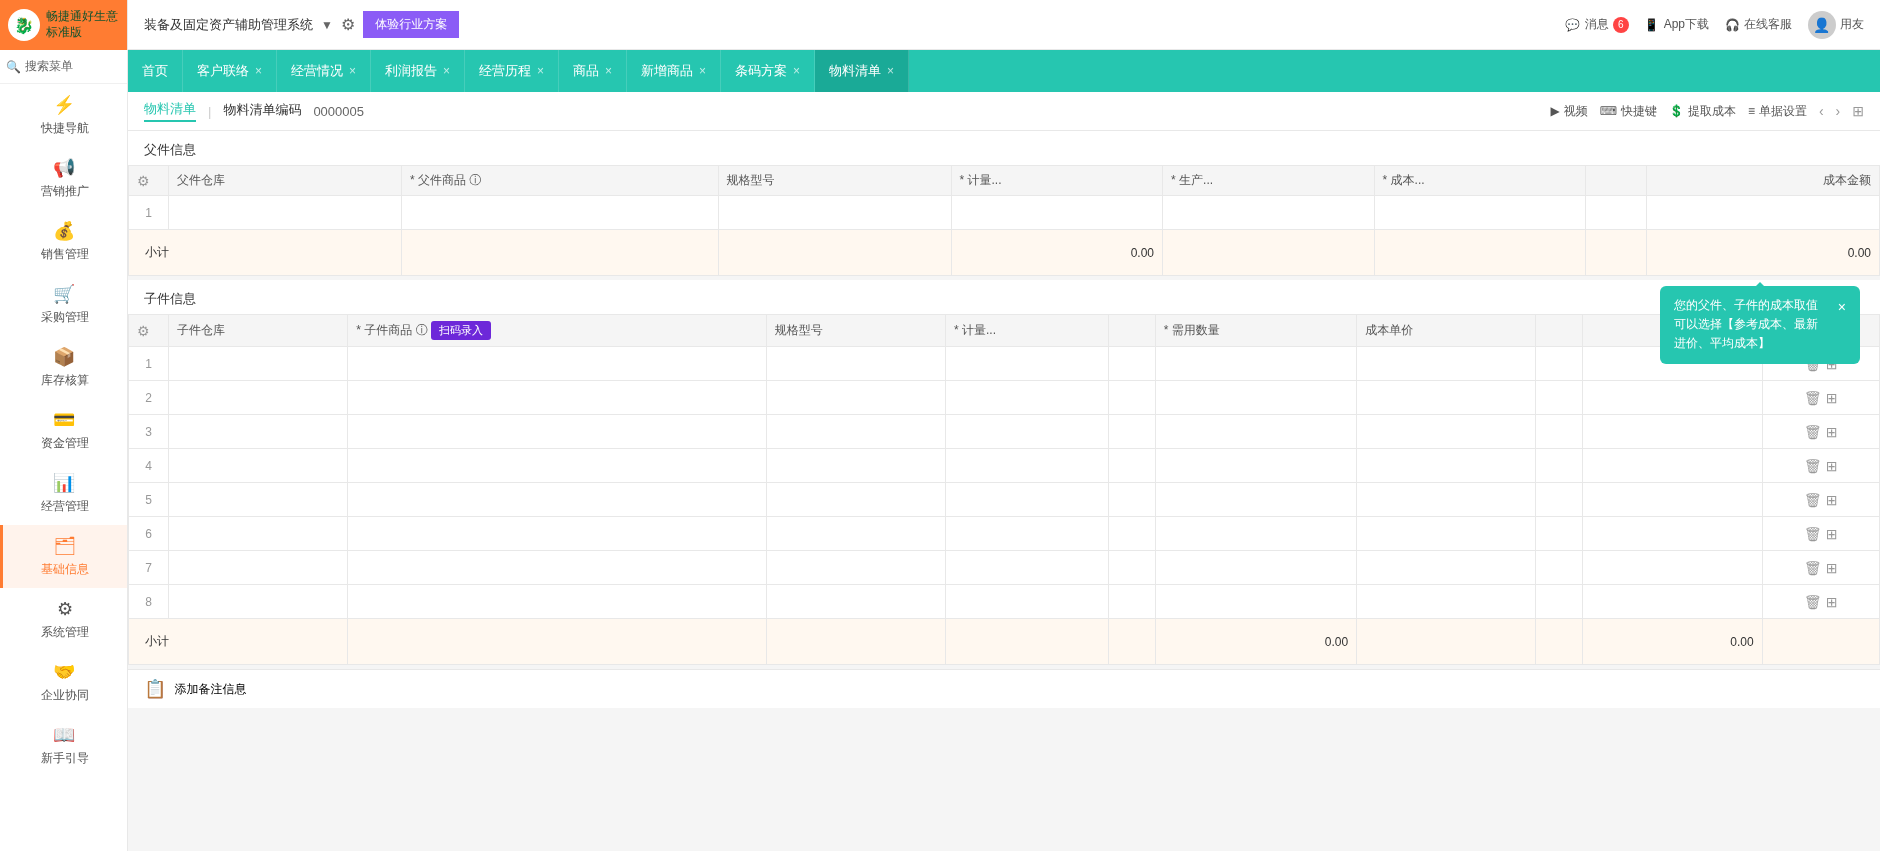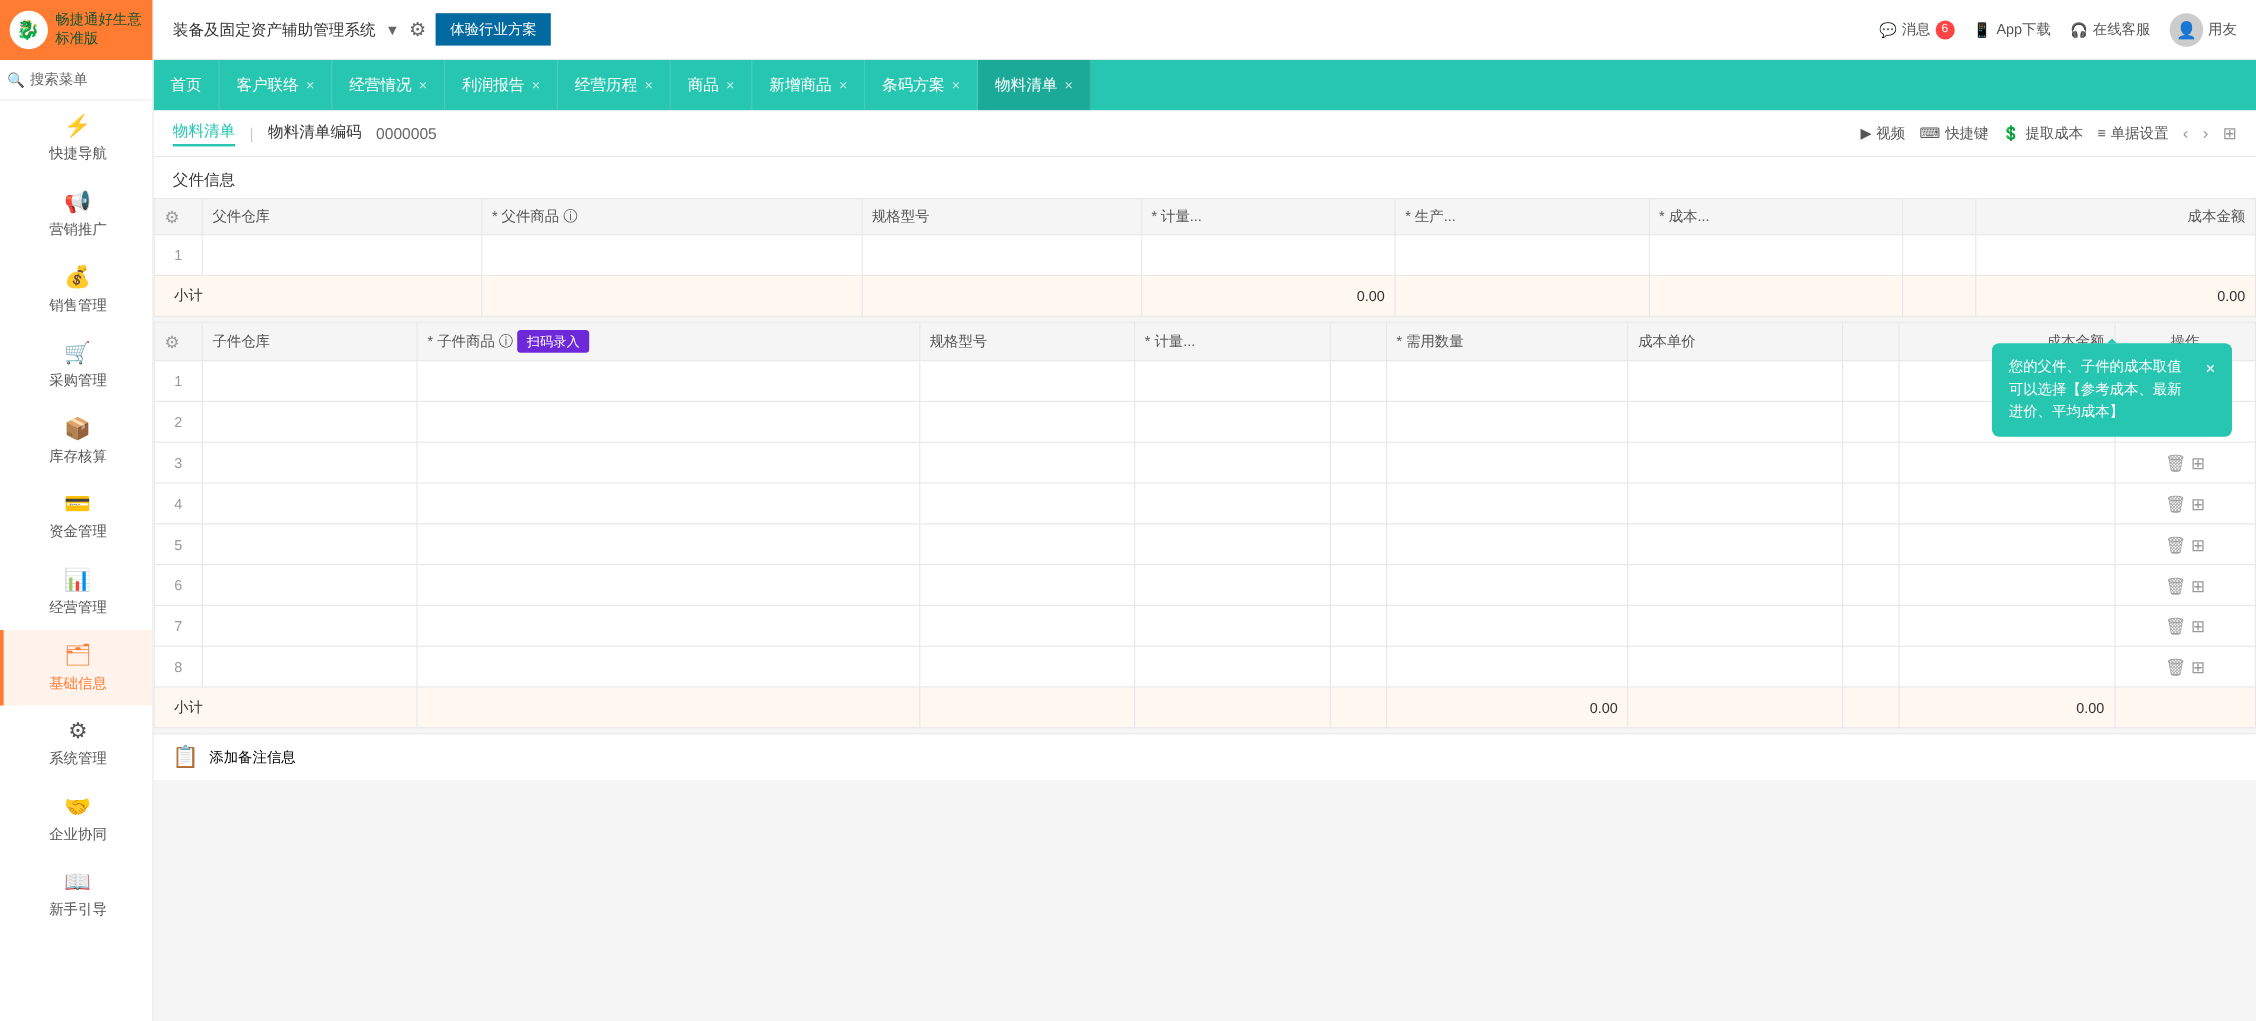--- a/index.html
+++ b/index.html
@@ -70,21 +70,21 @@
       align-items: center;
       padding: 0 16px;
       border-bottom: 1px solid #e8e8e8;
       justify-content: space-between;
     }
     .header-left { display: flex; align-items: center; gap: 8px; }
     .system-name { font-size: 13px; color: #333; }
     .dropdown-btn { font-size: 12px; color: #666; cursor: pointer; }
     .settings-btn { color: #666; cursor: pointer; font-size: 16px; }
     .trial-btn {
-      background: #0369a1;
+      background: #8b5cf6;
       color: #fff;
       border: none;
       border-radius: 0;
       padding: 5px 12px;
       font-size: 12px;
       cursor: pointer;
       text-align: center;
     }
     .header-right { display: flex; align-items: center; gap: 16px; font-size: 12px; color: #555; }
     .header-right-item { display: flex; align-items: center; gap: 4px; cursor: pointer; }
@@ -163,21 +163,21 @@
       white-space: nowrap;
     }
     .data-table td {
       border: 1px solid #e8e8e8;
       padding: 0;
       height: 34px;
       font-size: 12px;
       color: #333;
     }
     .data-table td.num { text-align: center; color: #999; width: 40px; }
-    .data-table tr.subtotal td { background: #fff8f0; font-weight: 500; padding: 2px 8px; }
+    .data-table tr.subtotal td { background: #fff8f0; font-weight: 500; padding: 14px 8px; }
     .data-table td.bold-right { text-align: right; padding-right: 8px; font-weight: bold; margin-left: 28px; }
     .col-settings { width: 36px; text-align: center; }
     .settings-icon { color: #999; cursor: pointer; font-size: 14px; }
 
     .scan-btn {
       background: #6d28d9;
       color: #fff;
       border: none;
       border-radius: 3px;
       padding: 2px 8px;
@@ -433,20 +433,21 @@
             <td></td>
             <td></td>
             <td></td>
             <td class="bold-right">0.00</td>
           </tr>
         </tbody>
       </table>
     </div>
 
     <div class="section">
+      <div class="section-title">子件信息</div>
       <table class="data-table">
         <thead>
           <tr>
             <th class="col-settings"><span class="settings-icon">⚙</span></th>
             <th>子件仓库</th>
             <th>* 子件商品 ⓘ <button class="scan-btn">扫码录入</button></th>
             <th>规格型号</th>
             <th>* 计量...</th>
             <th></th>
             <th>* 需用数量</th>

